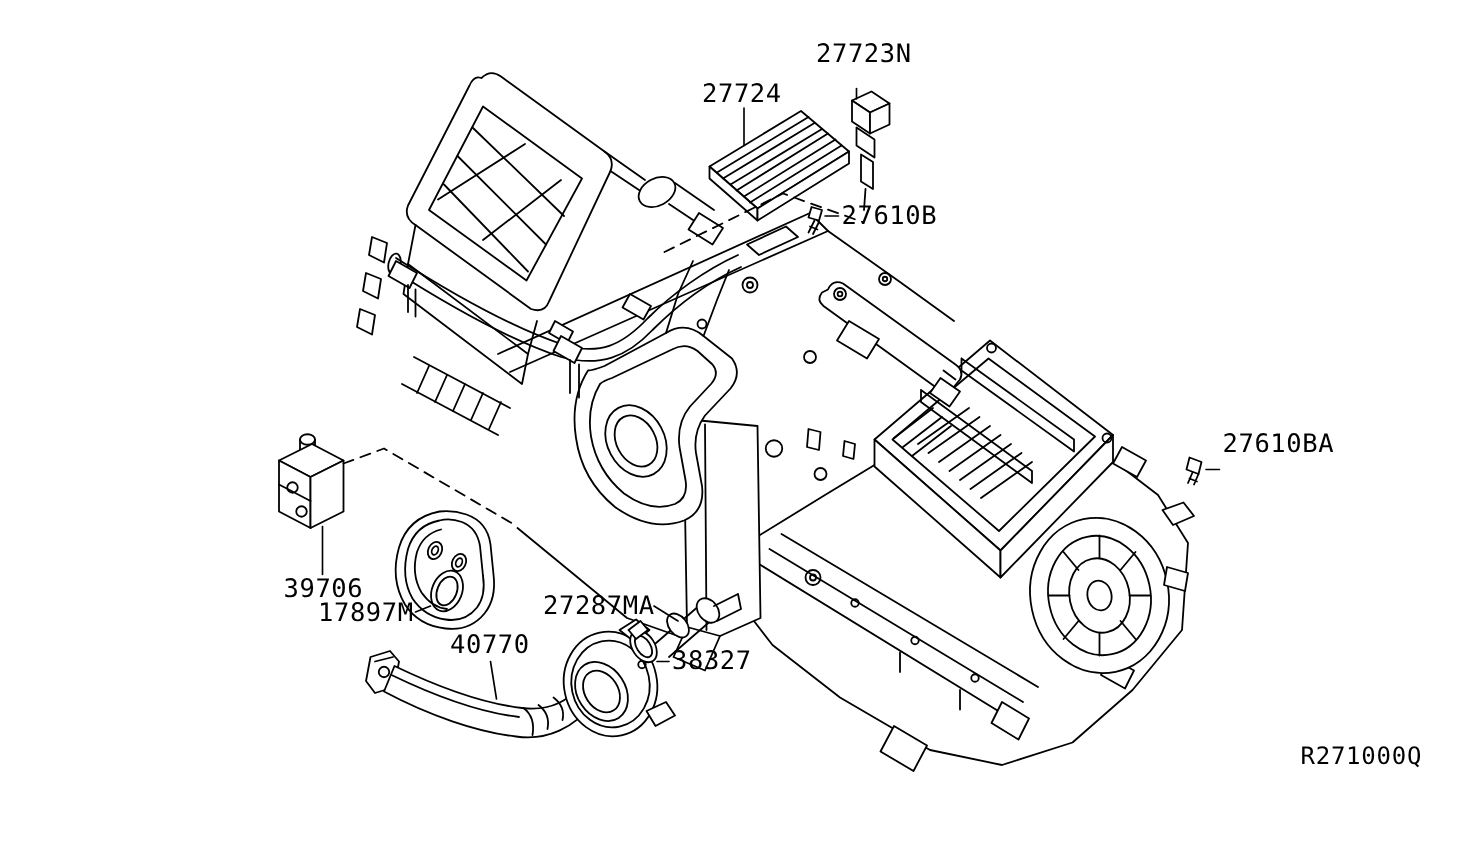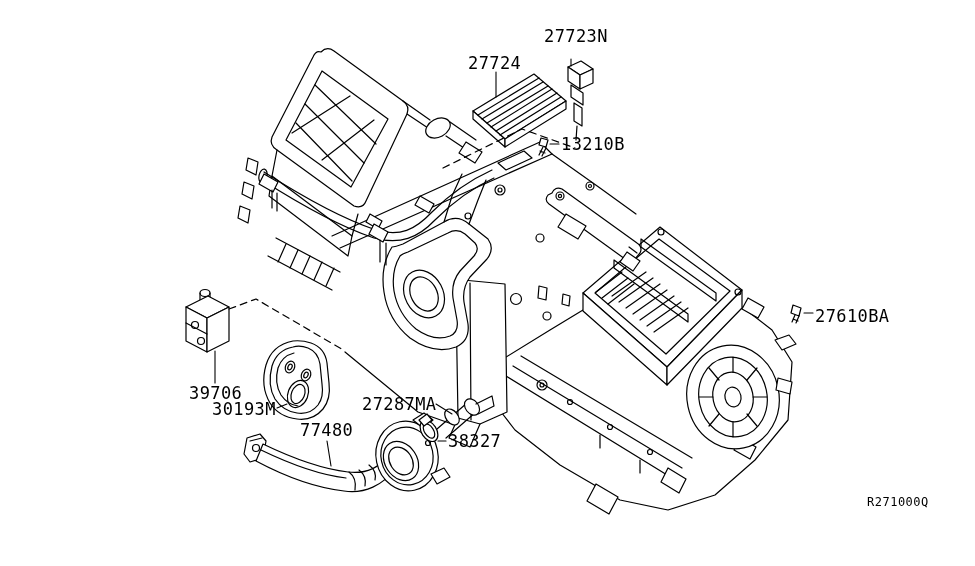--- a/index.html
+++ b/index.html
@@ -5,21 +5,21 @@
   html,body{margin:0;padding:0;background:#fff;}
   .stage{
     position:relative;width:975px;height:566px;background:#ffffff;
     overflow:hidden;font-family:"DejaVu Sans Mono","Liberation Mono",monospace;
   }
   .stage svg{position:absolute;left:0;top:0;}
   .lbl{
     position:absolute;font-size:17px;line-height:1;letter-spacing:.4px;
     color:#000;white-space:nowrap;user-select:none;
   }
-  .code{font-size:12px;letter-spacing:.5px;}
+  .code{font-size:16px;letter-spacing:.5px;}
 </style>
 </head>
 <body>
 
 <div class="stage">
 
   <svg width="975" height="566" viewBox="0 0 975 566">
     <g fill="none" stroke="#000" stroke-width="1.2" stroke-linecap="round" stroke-linejoin="round">
 
       <g>
@@ -234,22 +234,22 @@
         <path d="M277,408 L287,404"></path>
         <path d="M436,404 L452,414"></path>
         <path d="M327,441 L331,466"></path>
         <path d="M446,441 L438,441"></path>
       </g>
     </g>
   </svg>
 
   <div class="lbl" style="left:468px;top:55px">27724</div>
   <div class="lbl" style="left:544px;top:28px">27723N</div>
-  <div class="lbl" style="left:561px;top:136px">13210B</div>
-  <div class="lbl" style="left:815px;top:308px">27610BA</div>
+  <div class="lbl" style="left:561px;top:136px">27610B</div>
+  <div class="lbl" style="left:815px;top:288px">27610BA</div>
   <div class="lbl" style="left:189px;top:385px">39706</div>
-  <div class="lbl" style="left:212px;top:401px">30193M</div>
+  <div class="lbl" style="left:212px;top:401px">17897M</div>
   <div class="lbl" style="left:362px;top:396px">27287MA</div>
-  <div class="lbl" style="left:300px;top:422px">77480</div>
+  <div class="lbl" style="left:300px;top:422px">40770</div>
   <div class="lbl" style="left:448px;top:433px">38327</div>
 
   <div class="lbl code" style="left:867px;top:496px">R271000Q</div>
 </div>
 
 </body></html>

